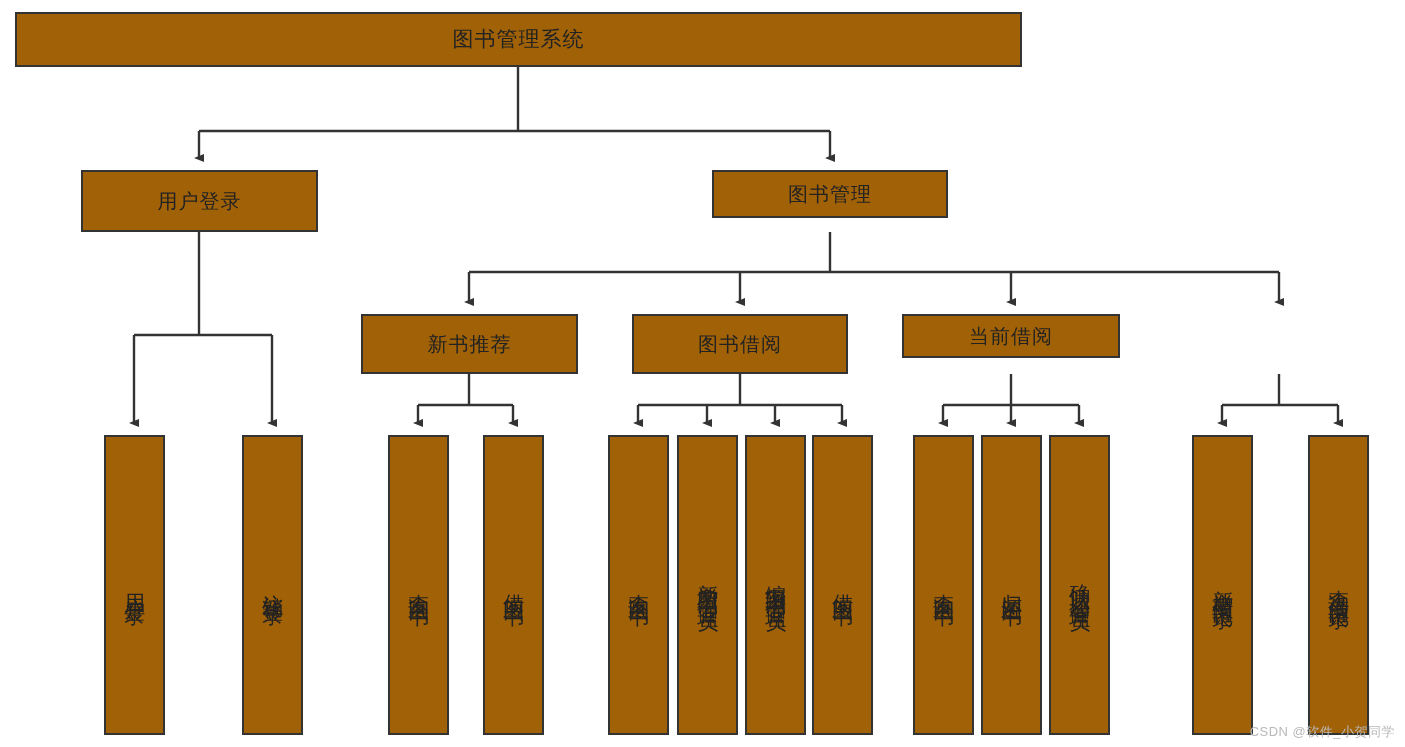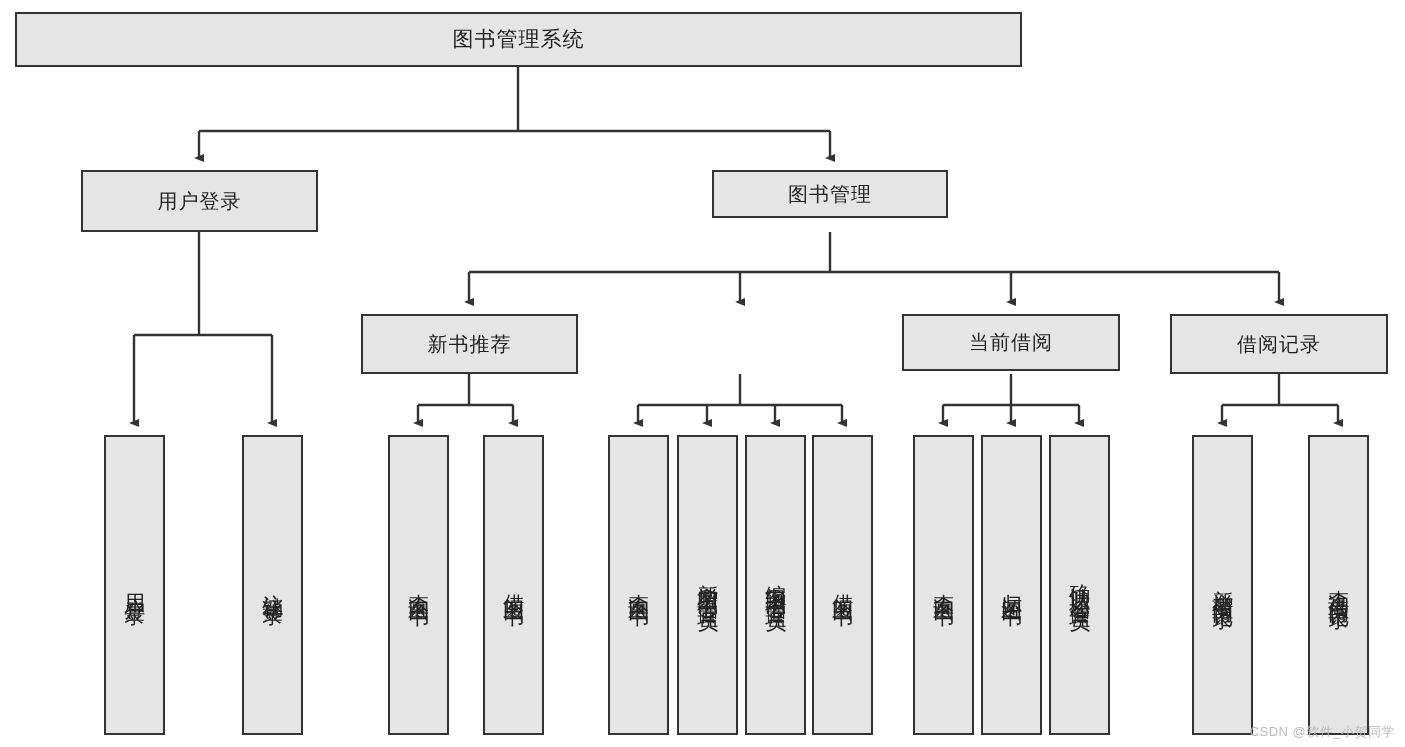--- a/index.html
+++ b/index.html
@@ -8,21 +8,21 @@
     width:1405px;height:747px;
     background:#ffffff;
     font-family:"Liberation Sans","DejaVu Sans",sans-serif;
     overflow:hidden;
     position:relative;
   }
   #diagram{position:absolute;left:0;top:0;width:1405px;height:747px;}
   .node{
     position:absolute;
     box-sizing:border-box;
-    background:#e5e5e5;
+    background:#a16207;
     border:2px solid #333333;
     display:flex;
     align-items:center;
     justify-content:center;
     color:#222222;
     font-size:20px;
     line-height:1.25;
     letter-spacing:1px;
     z-index:3;
   }
@@ -118,25 +118,25 @@
   <div class="node lvl1" style="left:81px;top:170px;width:237px;height:62px;">
     <span>用户登录</span>
   </div>
   <div class="node lvl1" style="left:712px;top:170px;width:236px;height:48px;">
     <span>图书管理</span>
   </div>
 
   <div class="node lvl2" style="left:361px;top:314px;width:217px;height:60px;">
     <span>新书推荐</span>
   </div>
-  <div class="node lvl2" style="left:902px;top:314px;width:218px;height:57px;text-align:center;">
+  <div class="node lvl2" style="left:632px;top:314px;width:216px;height:60px;">
+    <span>图书借阅</span>
+  </div>
+  <div class="node lvl2" style="left:902px;top:314px;width:218px;height:44px;text-align:center;">
     <span>当前借阅</span>
-  </div>
-  <div class="node lvl2" style="left:1170px;top:314px;width:218px;height:60px;">
-    <span>借阅记录</span>
   </div>
 
   <div class="node leaf" style="left:104px;top:435px;width:61px;height:300px;">
     <span>用户登录</span>
   </div>
   <div class="node leaf" style="left:242px;top:435px;width:61px;height:300px;">
     <span>注销登录</span>
   </div>
 
   <div class="node leaf" style="left:388px;top:435px;width:61px;height:300px;">

